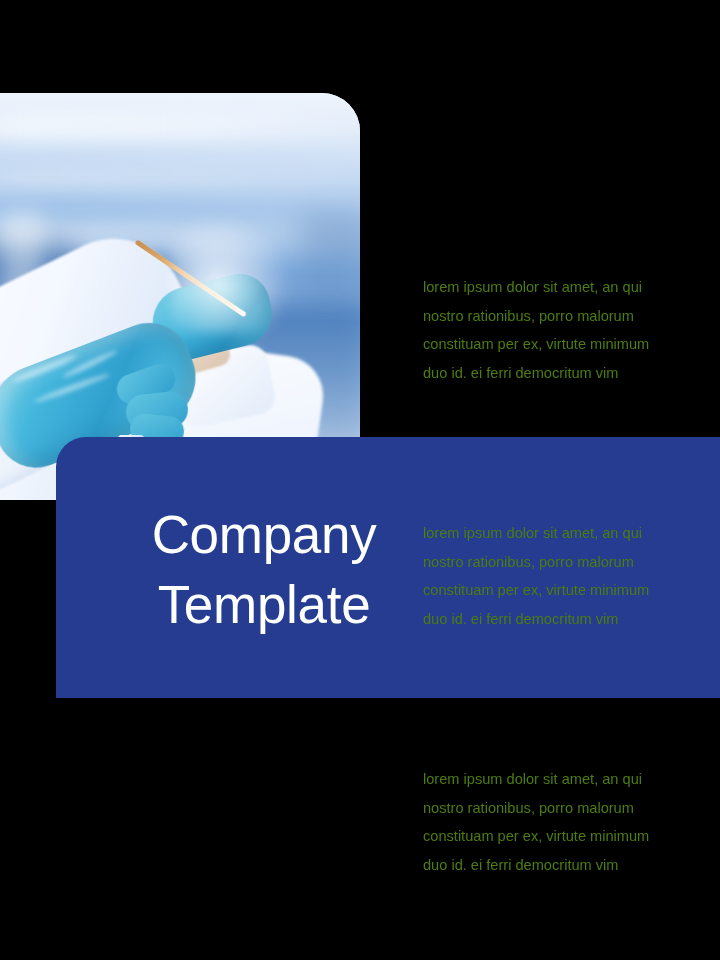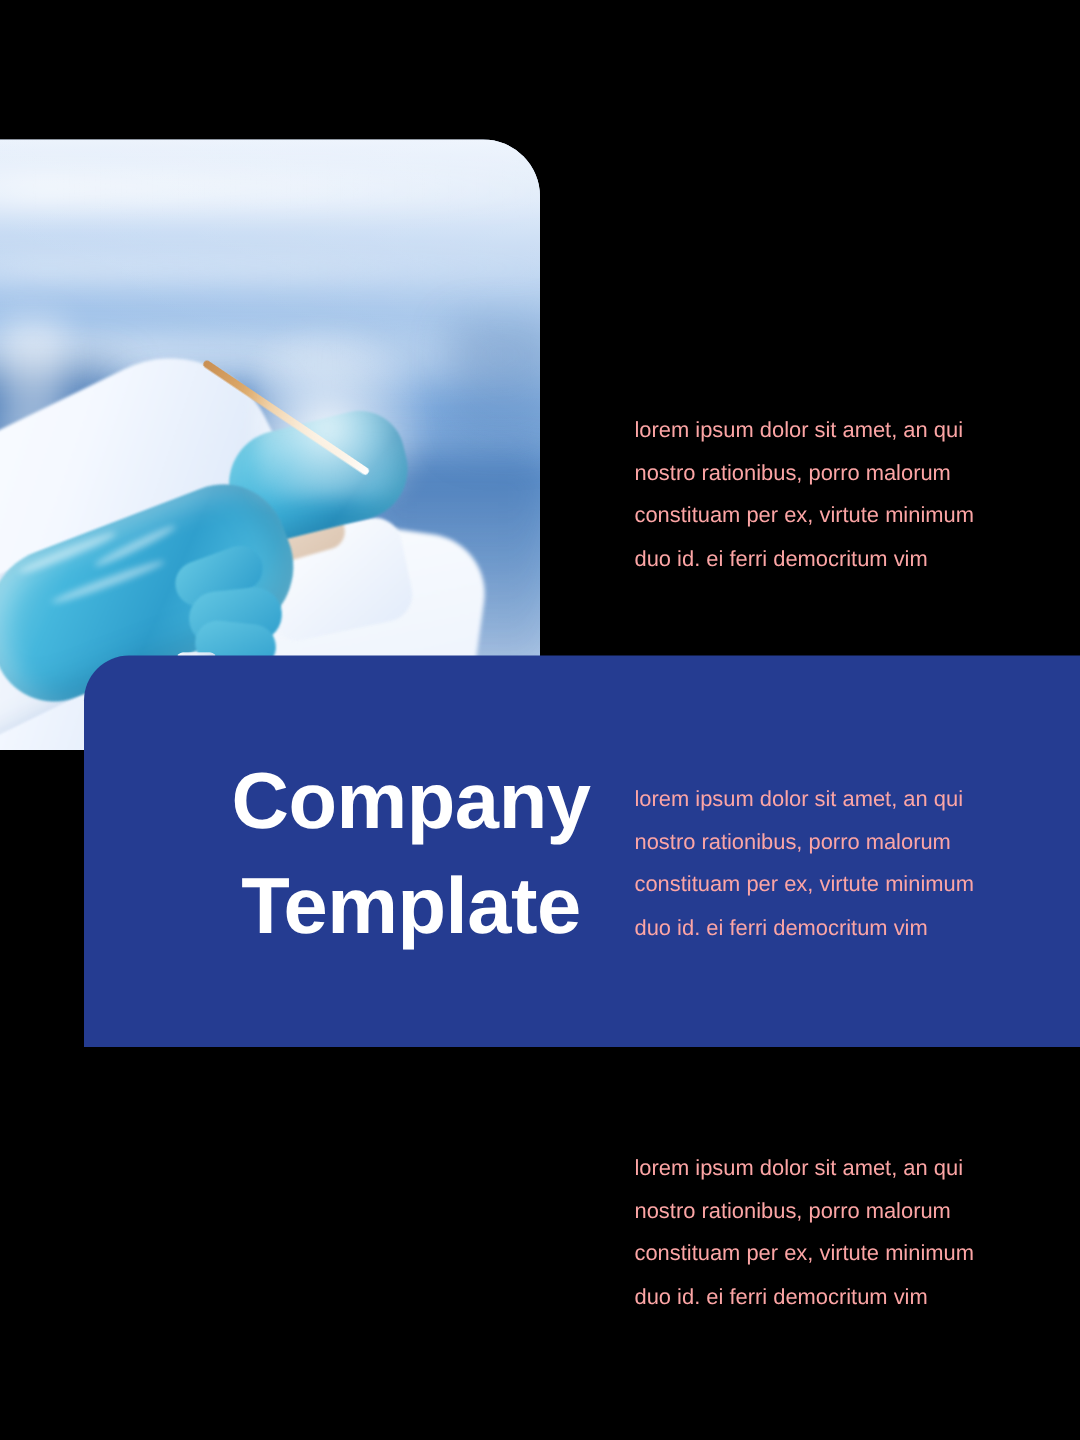--- a/index.html
+++ b/index.html
@@ -230,35 +230,35 @@
     top: 437px;
     width: 664px;
     height: 261px;
     background: #253C91;
     border-radius: 30px 0 0 0;
   }
 
   
   .title {
     position: absolute;
-    left: 134px;
+    left: 124px;
     top: 500px;
     width: 280px;
     color: #ffffff;
     font-size: 53px;
-    font-weight: bold;
+    font-weight: normal;
     line-height: 1.32;
     text-align: center;
     letter-spacing: -.3px;
   }
   .para {
     position: absolute;
     left: 423px;
     width: 250px;
-    color: #fca5a5;
+    color: #4d7c0f;
     font-size: 14.6px;
     line-height: 28.6px;
   }
   .para-top    { top: 273px; }
   .para-middle { top: 519px; }
   .para-bottom { top: 765px; }
 </style>
 </head>
 <body>
 

